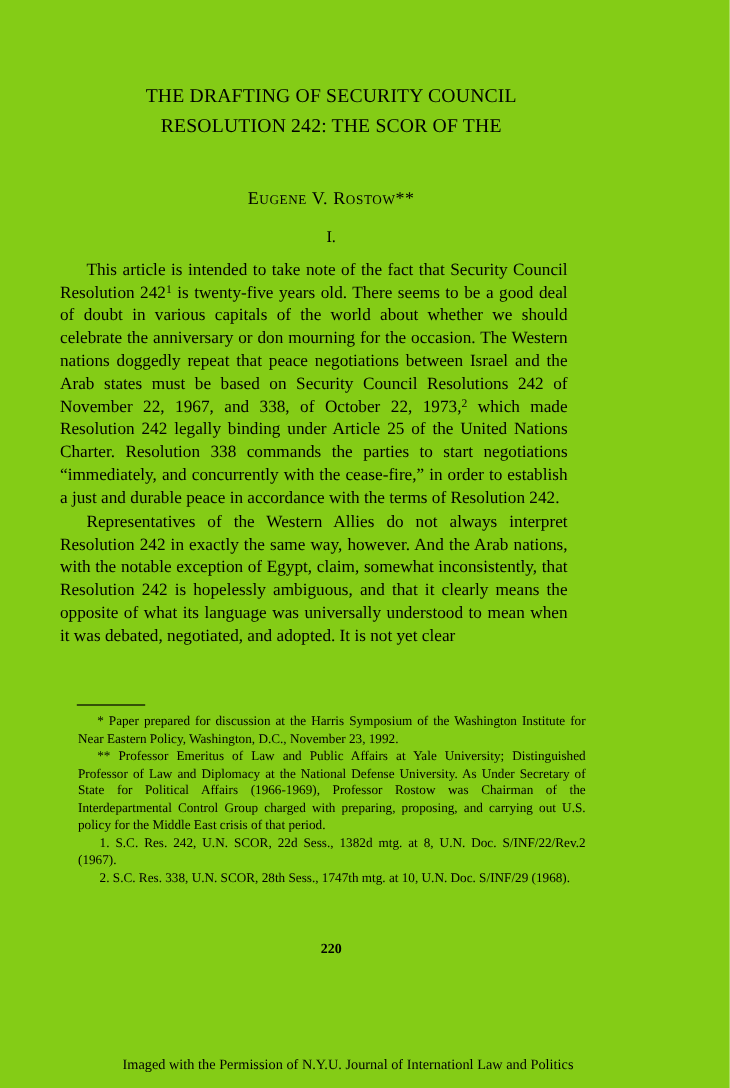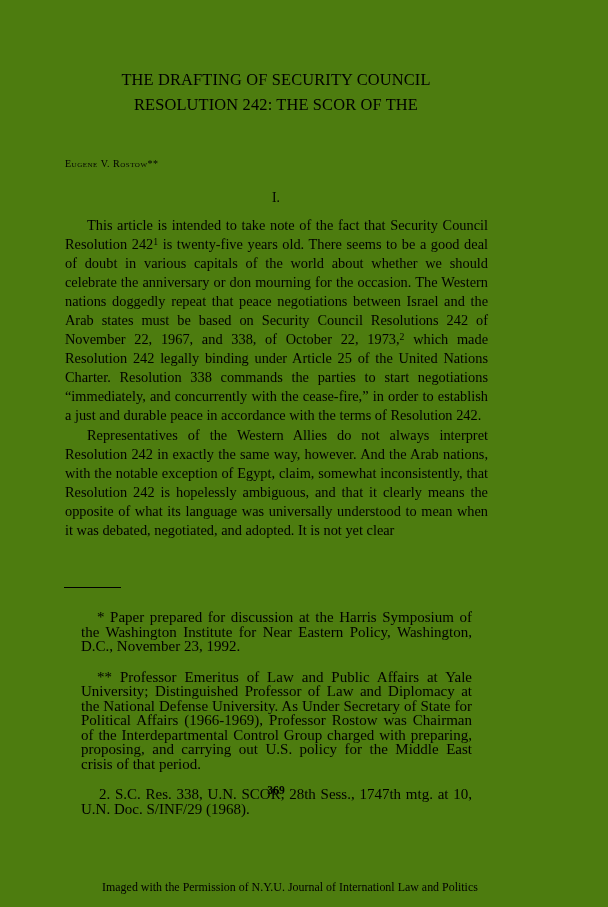--- a/index.html
+++ b/index.html
@@ -16,21 +16,21 @@
     color: #000000;
     overflow: hidden;
   }
 
   .page {
     position: absolute;
     left: 0;
     top: 0;
     width: 608px;
     height: 907px;
-    background: #4d7c0f;
+    background: #84cc16;
   }
 
   
   .title-block {
     position: absolute;
     left: 65px;
     top: 68px;
     width: 422px;
     text-align: center;
   }
@@ -39,39 +39,39 @@
     line-height: 24.5px;
     letter-spacing: 0.15px;
     white-space: nowrap;
   }
 
   .author-line {
     position: absolute;
     left: 65px;
     top: 158px;
     width: 422px;
-    text-align: left;
-    font-size: 10px;
+    text-align: center;
+    font-size: 15px;
     font-variant: small-caps;
     letter-spacing: 0.5px;
   }
 
   .section-mark {
     position: absolute;
     left: 65px;
     top: 190px;
     width: 422px;
     text-align: center;
     font-size: 13.6px;
   }
 
   
   .body-block {
     position: absolute;
-    left: 65px;
+    left: 50px;
     top: 216px;
     width: 423px;
   }
   .para {
     margin: 0;
     text-align: justify;
     text-justify: inter-word;
     font-size: 14.35px;
     line-height: 19.05px;
     text-indent: 22px;
@@ -94,24 +94,24 @@
   }
 
   
   .footnotes {
     position: absolute;
     left: 65px;
     top: 594px;
     width: 423px;
   }
   .fn {
-    margin: 16px;
+    margin: 0;
     text-align: justify;
     text-justify: inter-word;
-    font-size: 15px;
+    font-size: 11px;
     line-height: 14.55px;
     text-indent: 16px;
     hyphens: none;
   }
   .fn-num {
     text-indent: 18px;
   }
 
   
   .page-number {
@@ -154,20 +154,21 @@
       <span>This article is intended to take note of the fact that Security Council Resolution 242</span><sup>1</sup><span> is twenty-five years old. There seems to be a good deal of doubt in various capitals of the world about whether we should celebrate the anniversary or don mourning for the occasion. The Western nations doggedly repeat that peace negotiations between Israel and the Arab states must be based on Security Council Resolutions 242 of November 22, 1967, and 338, of October 22, 1973,</span><sup>2</sup><span> which made Resolution 242 legally binding under Article 25 of the United Nations Charter. Resolution 338 commands the parties to start negotiations “immediately, and concurrently with the cease-fire,” in order to establish a just and durable peace in accordance with the terms of Resolution 242.</span>
     </p>
     <p class="para">Representatives of the Western Allies do not always interpret Resolution 242 in exactly the same way, however. And the Arab nations, with the notable exception of Egypt, claim, somewhat inconsistently, that Resolution 242 is hopelessly ambiguous, and that it clearly means the opposite of what its language was universally understood to mean when it was debated, negotiated, and adopted. It is not yet clear</p>
   </div>
 
   <div class="fn-rule"></div>
 
   <div class="footnotes">
     <p class="fn">* Paper prepared for discussion at the Harris Symposium of the Washington Institute for Near Eastern Policy, Washington, D.C., November 23, 1992.</p>
     <p class="fn">** Professor Emeritus of Law and Public Affairs at Yale University; Distinguished Professor of Law and Diplomacy at the National Defense University. As Under Secretary of State for Political Affairs (1966-1969), Professor Rostow was Chairman of the Interdepartmental Control Group charged with preparing, proposing, and carrying out U.S. policy for the Middle East crisis of that period.</p>
+    <p class="fn fn-num">1. S.C. Res. 242, U.N. SCOR, 22d Sess., 1382d mtg. at 8, U.N. Doc. S/INF/22/Rev.2 (1967).</p>
     <p class="fn fn-num">2. S.C. Res. 338, U.N. SCOR, 28th Sess., 1747th mtg. at 10, U.N. Doc. S/INF/29 (1968).</p>
   </div>
 
-  <div class="page-number">369</div>
+  <div class="page-number">220</div>
 
   <div class="credit">Imaged with the Permission of N.Y.U. Journal of Internationl Law and Politics</div>
 
 </div>
 
 </body></html>

